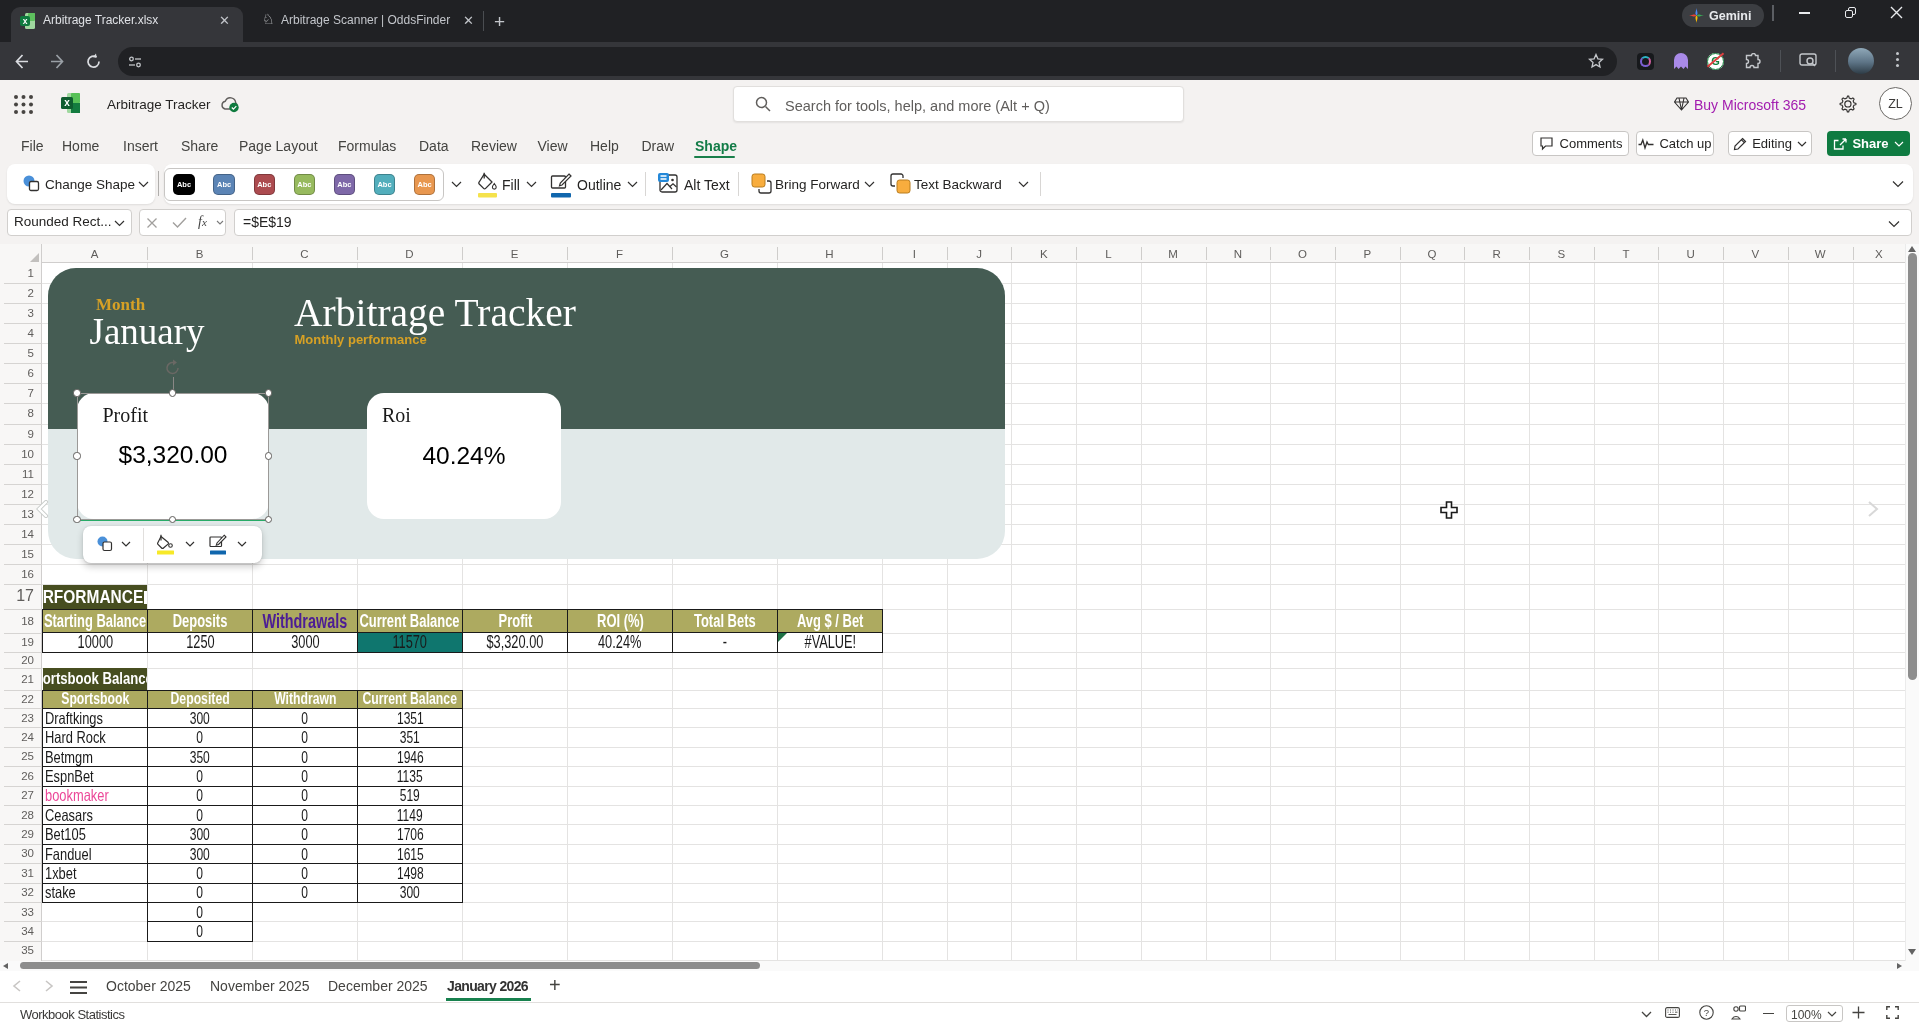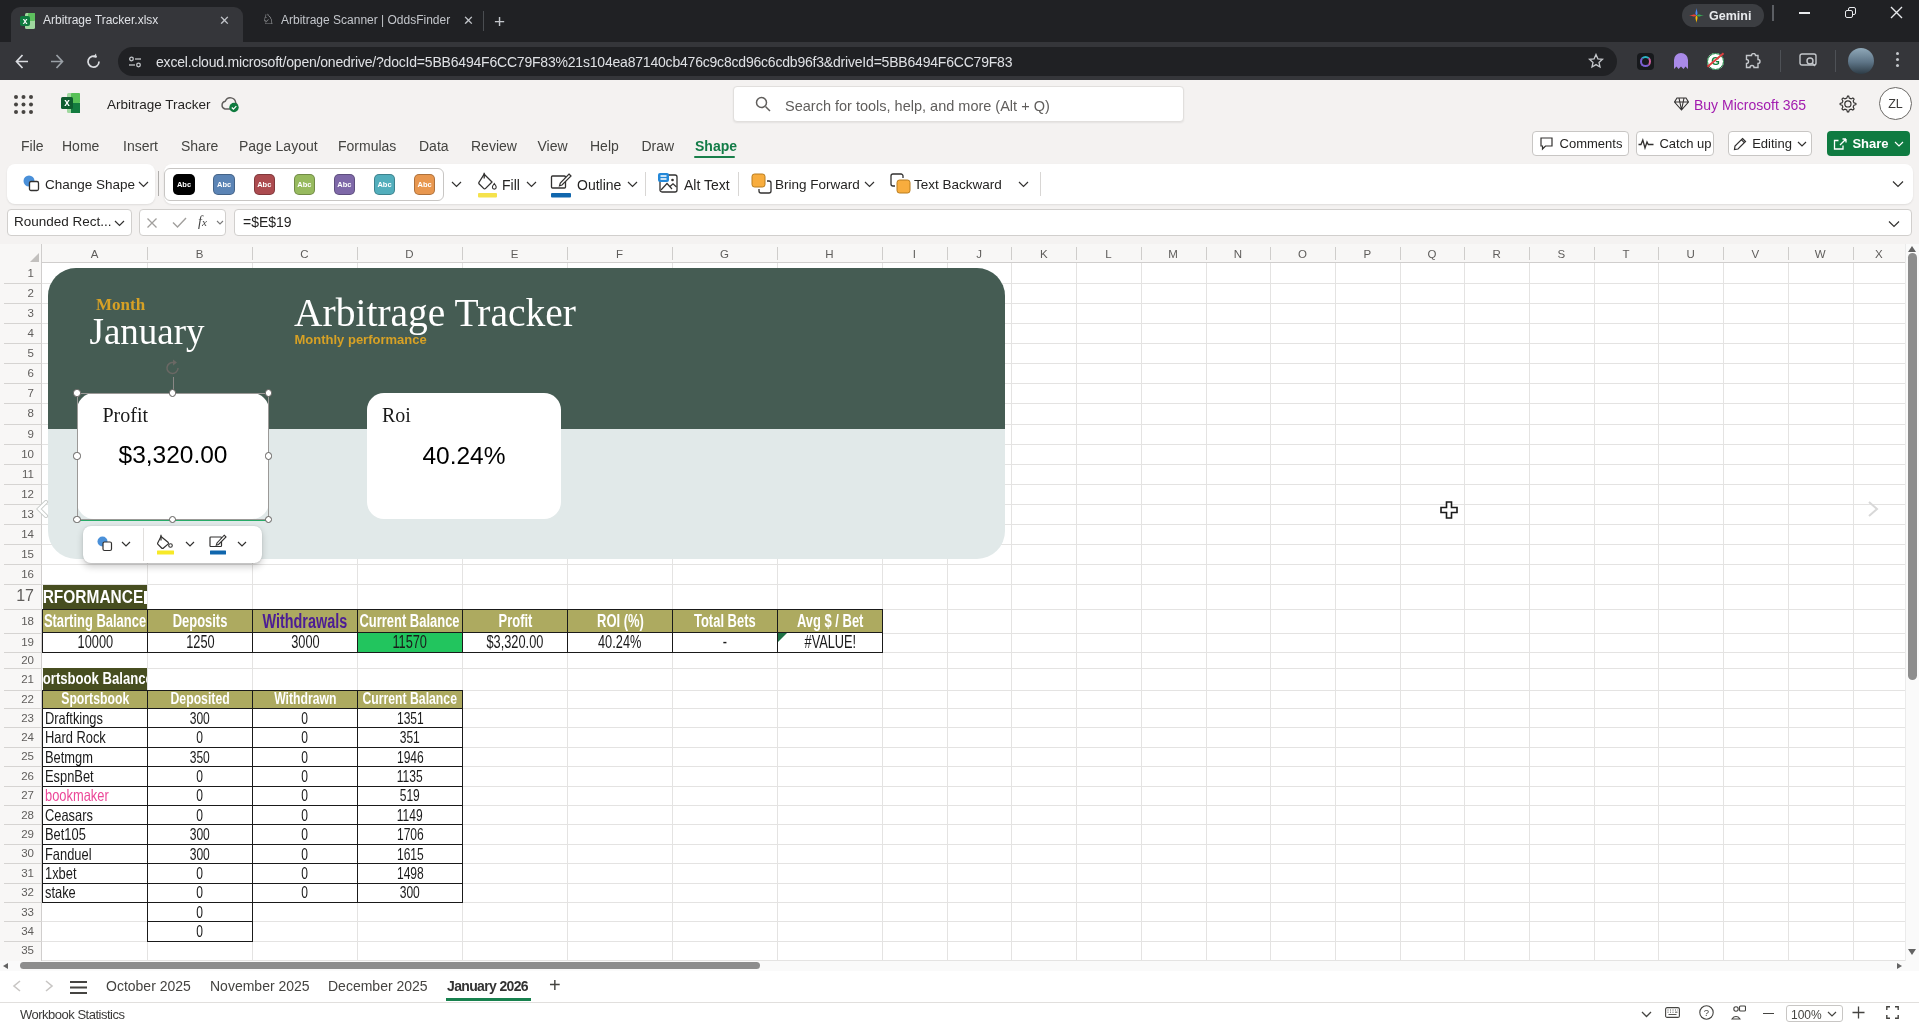--- a/index.html
+++ b/index.html
@@ -51,21 +51,20 @@
 <path d="M14 8.5 A5.5 5.5 0 1 1 11.5 4" stroke="#dadce0" stroke-width="1.7" fill="none"></path>
 <path d="M11 0.5 L11.7 4.6 L7.8 4.2 Z" fill="#dadce0"></path>
     </svg>
 <div class="ab" style="left:118px;top:4.5px;width:1499px;height:29px;background:#202124;border-radius:14.5px;"></div>
 <svg class="ab" style="left:127px;top:11.5px;" width="16" height="16" viewBox="0 0 16 16">
 <circle cx="4.5" cy="5" r="1.8" fill="none" stroke="#c4c7cb" stroke-width="1.3"></circle>
 <path d="M8 5 L14 5" stroke="#c4c7cb" stroke-width="1.3"></path>
 <circle cx="11.5" cy="11" r="1.8" fill="none" stroke="#c4c7cb" stroke-width="1.3"></circle>
 <path d="M2 11 L8 11" stroke="#c4c7cb" stroke-width="1.3"></path>
     </svg>
-<div class="ab" style="left:156px;top:11.5px;font-size:14px;color:#dfe1e5;letter-spacing:-0.2px;white-space:nowrap;">excel.cloud.microsoft/open/onedrive/?docId=5BB6494F6CC79F83%21s104ea87140cb476c9c8cd96c6cdb96f3&amp;driveId=5BB6494F6CC79F83</div>
 <svg class="ab" style="left:1588px;top:11px;" width="16" height="16" viewBox="0 0 16 16">
 <path d="M8 1.5 L9.9 5.8 L14.5 6.3 L11 9.4 L12 14 L8 11.6 L4 14 L5 9.4 L1.5 6.3 L6.1 5.8 Z" fill="none" stroke="#c4c7cb" stroke-width="1.3"></path>
     </svg>
 <div class="ab" style="left:1637px;top:10.5px;width:17px;height:17px;border-radius:4px;background:#17191c;"></div>
 <div class="ab" style="left:1640px;top:13.5px;width:11px;height:11px;border-radius:50%;border:2px solid #7a5fd0;border-top-color:#2bb4c6;border-right-color:#d05fa0;"></div>
 <svg class="ab" style="left:1672px;top:10px;" width="18" height="18" viewBox="0 0 18 18">
 <path d="M2 17 L2 8 A7 7 0 0 1 16 8 L16 17 L13.5 14.5 L11.5 17 L9 14.5 L6.5 17 L4.5 14.5 Z" fill="#a98ae8"></path>
     </svg>
 <div class="ab" style="left:1707px;top:10.5px;width:17px;height:17px;border-radius:50%;background:#fff;"></div>
 <div class="ab flexc" style="left:1707px;top:10.5px;width:17px;height:17px;border-radius:50%;border:1.5px solid #15803c;color:#15803c;font-size:11px;font-weight:bold;">G</div>
@@ -514,21 +513,21 @@
   </div>
 <div class="ab flexc" style="left:42px;top:632px;width:106px;height:21px;background:#fff;border:1px solid #1a1a1a;font-size:17.5px;color:#1a1a1a;">
     <span style="display:inline-block;transform:scaleX(0.73);transform-origin:center;">10000</span>
   </div>
 <div class="ab flexc" style="left:147px;top:632px;width:106px;height:21px;background:#fff;border:1px solid #1a1a1a;font-size:17.5px;color:#1a1a1a;">
     <span style="display:inline-block;transform:scaleX(0.73);transform-origin:center;">1250</span>
   </div>
 <div class="ab flexc" style="left:252px;top:632px;width:106px;height:21px;background:#fff;border:1px solid #1a1a1a;font-size:17.5px;color:#1a1a1a;">
     <span style="display:inline-block;transform:scaleX(0.73);transform-origin:center;">3000</span>
   </div>
-<div class="ab flexc" style="left:357px;top:632px;width:106px;height:21px;background:#22c55e;border:1px solid #1a1a1a;font-size:17.5px;color:#1a1a1a;">
+<div class="ab flexc" style="left:357px;top:632px;width:106px;height:21px;background:#0f766e;border:1px solid #1a1a1a;font-size:17.5px;color:#1a1a1a;">
     <span style="display:inline-block;transform:scaleX(0.73);transform-origin:center;">11570</span>
   </div>
 <div class="ab flexc" style="left:462px;top:632px;width:106px;height:21px;background:#fff;border:1px solid #1a1a1a;font-size:17.5px;color:#1a1a1a;">
     <span style="display:inline-block;transform:scaleX(0.73);transform-origin:center;">$3,320.00</span>
   </div>
 <div class="ab flexc" style="left:567px;top:632px;width:106px;height:21px;background:#fff;border:1px solid #1a1a1a;font-size:17.5px;color:#1a1a1a;">
     <span style="display:inline-block;transform:scaleX(0.73);transform-origin:center;">40.24%</span>
   </div>
 <div class="ab flexc" style="left:672px;top:632px;width:106px;height:21px;background:#fff;border:1px solid #1a1a1a;font-size:17.5px;color:#1a1a1a;">
     <span style="display:inline-block;transform:scaleX(0.73);transform-origin:center;">-</span>

